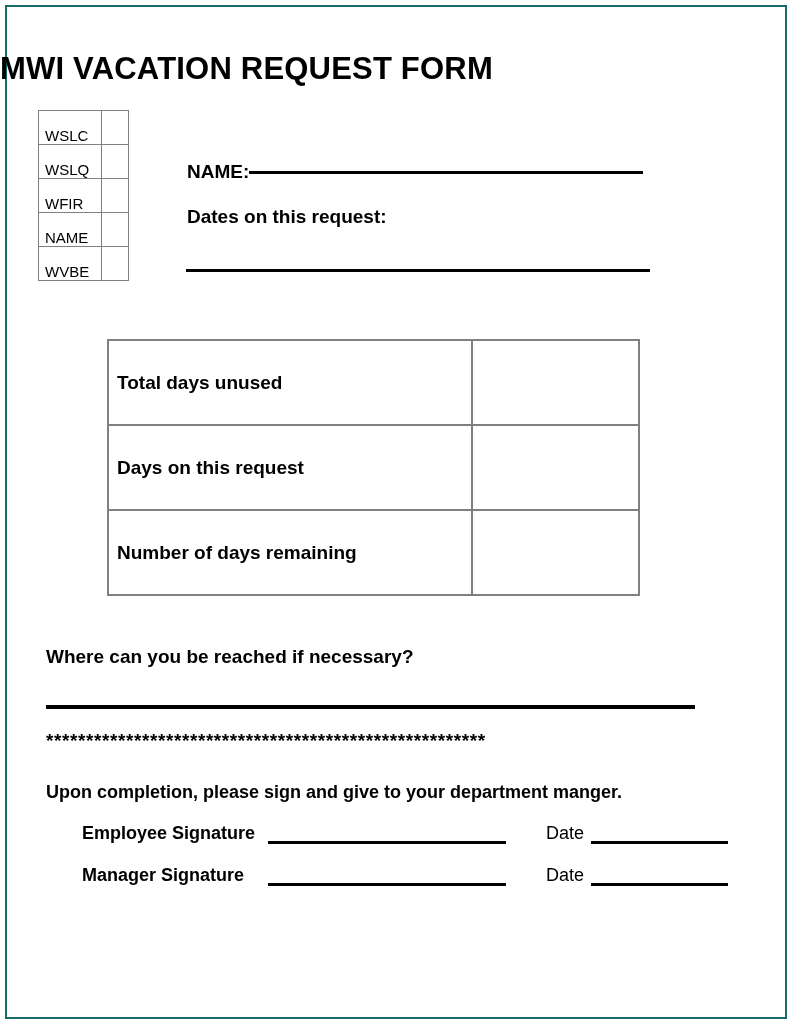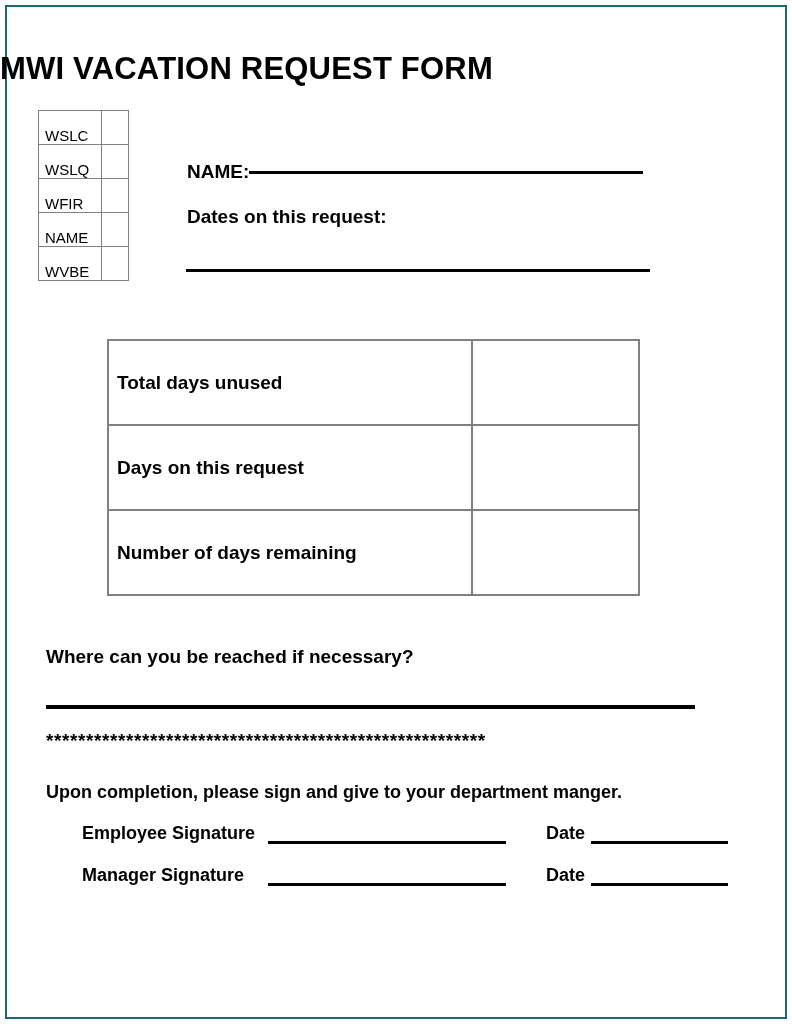--- a/index.html
+++ b/index.html
@@ -196,21 +196,21 @@
     left: 186px;
     top: 19px;
     width: 238px;
     border-bottom: 3px solid #000;
   }
   .date-label {
     position: absolute;
     left: 464px;
     top: 0;
     font-size: 18px;
-    font-weight: bold;
+    font-weight: normal;
     line-height: 22px;
   }
   .date-rule {
     position: absolute;
     left: 509px;
     top: 19px;
     width: 137px;
     border-bottom: 3px solid #000;
   }
 </style>

